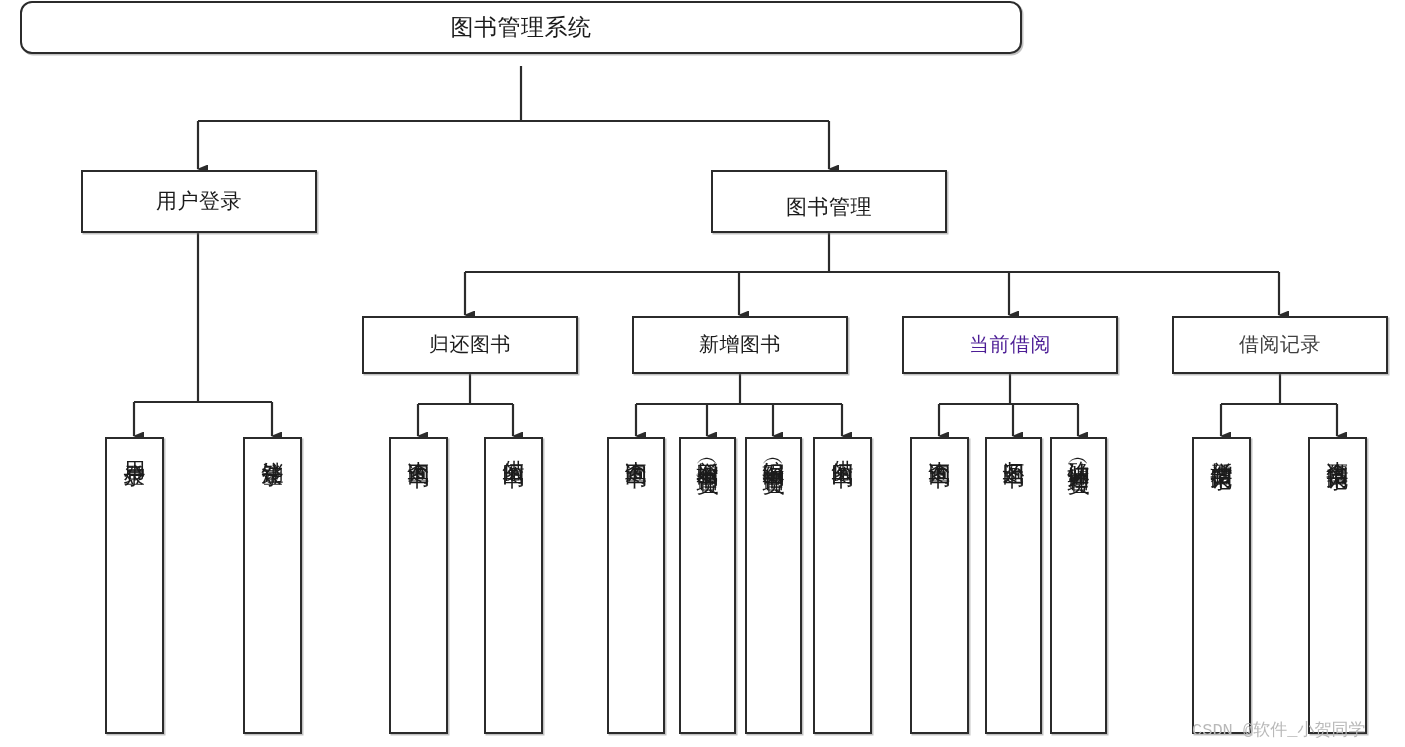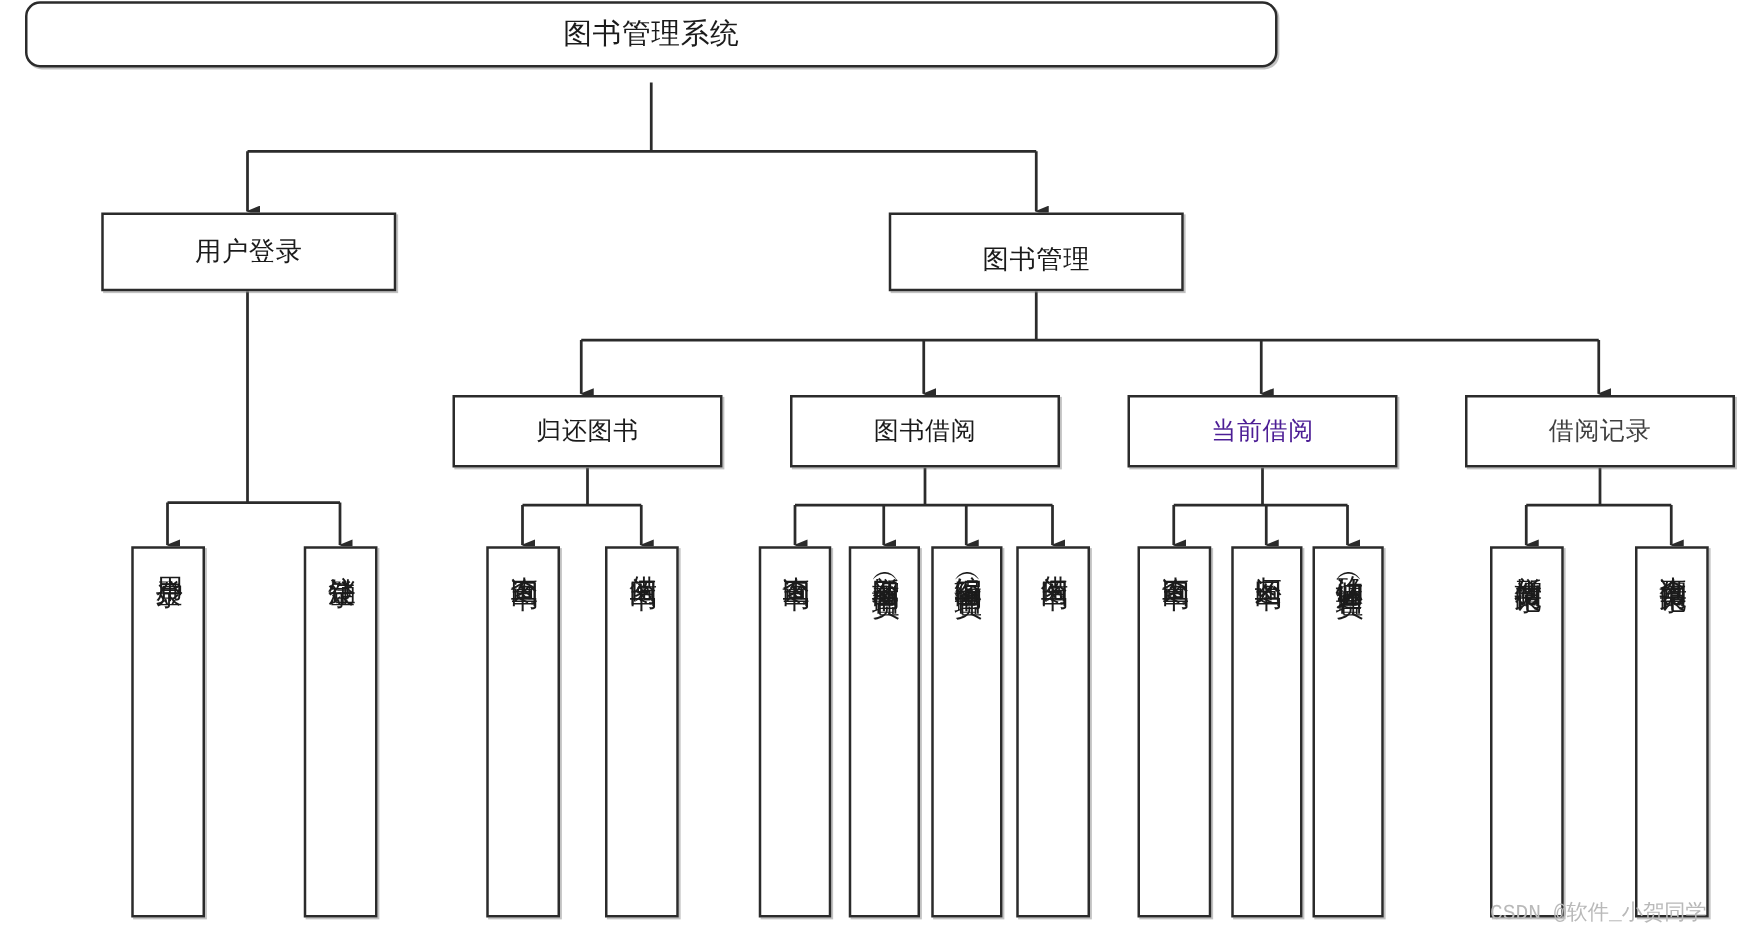--- a/index.html
+++ b/index.html
@@ -139,21 +139,21 @@
       <div class="node-box horiz" style="left: 81px; top: 170px; width: 236px; height: 63px; border-color: rgb(43, 43, 43); background: rgb(255, 255, 255);">
         <span class="node-label" style="font-size: 21px; color: rgb(27, 27, 27);">用户登录</span>
       </div>
       <div class="node-box horiz" style="left: 711px; top: 170px; width: 236px; height: 63px; border-color: rgb(43, 43, 43); background: rgb(255, 255, 255);">
         <span class="node-label" style="font-size: 21px; color: rgb(27, 27, 27); margin-top: 12px;">图书管理</span>
       </div>
       <div class="node-box horiz" style="left: 362px; top: 316px; width: 216px; height: 58px; border-color: rgb(43, 43, 43); background: rgb(255, 255, 255);">
         <span class="node-label" style="font-size: 20px; color: rgb(27, 27, 27);">归还图书</span>
       </div>
       <div class="node-box horiz" style="left: 632px; top: 316px; width: 216px; height: 58px; border-color: rgb(43, 43, 43); background: rgb(255, 255, 255);">
-        <span class="node-label" style="font-size: 20px; color: rgb(27, 27, 27);">图书借阅</span>
+        <span class="node-label" style="font-size: 20px; color: rgb(27, 27, 27);">新增图书</span>
       </div>
       <div class="node-box horiz" style="left: 902px; top: 316px; width: 216px; height: 58px; border-color: rgb(43, 43, 43); background: rgb(255, 255, 255);">
         <span class="node-label" style="font-size: 20px; color: #4c1d95;">当前借阅</span>
       </div>
       <div class="node-box horiz" style="left: 1172px; top: 316px; width: 216px; height: 58px; border-color: rgb(43, 43, 43); background: rgb(255, 255, 255);">
         <span class="node-label" style="font-size: 20px; color: #404040;">借阅记录</span>
       </div>
       <div class="node-box vert" style="left: 105px; top: 437px; width: 59px; height: 297px; border-color: rgb(43, 43, 43); background: rgb(255, 255, 255);">
         <span class="node-label" style="font-size: 22px; color: rgb(27, 27, 27);">用户登录</span>
       </div>

